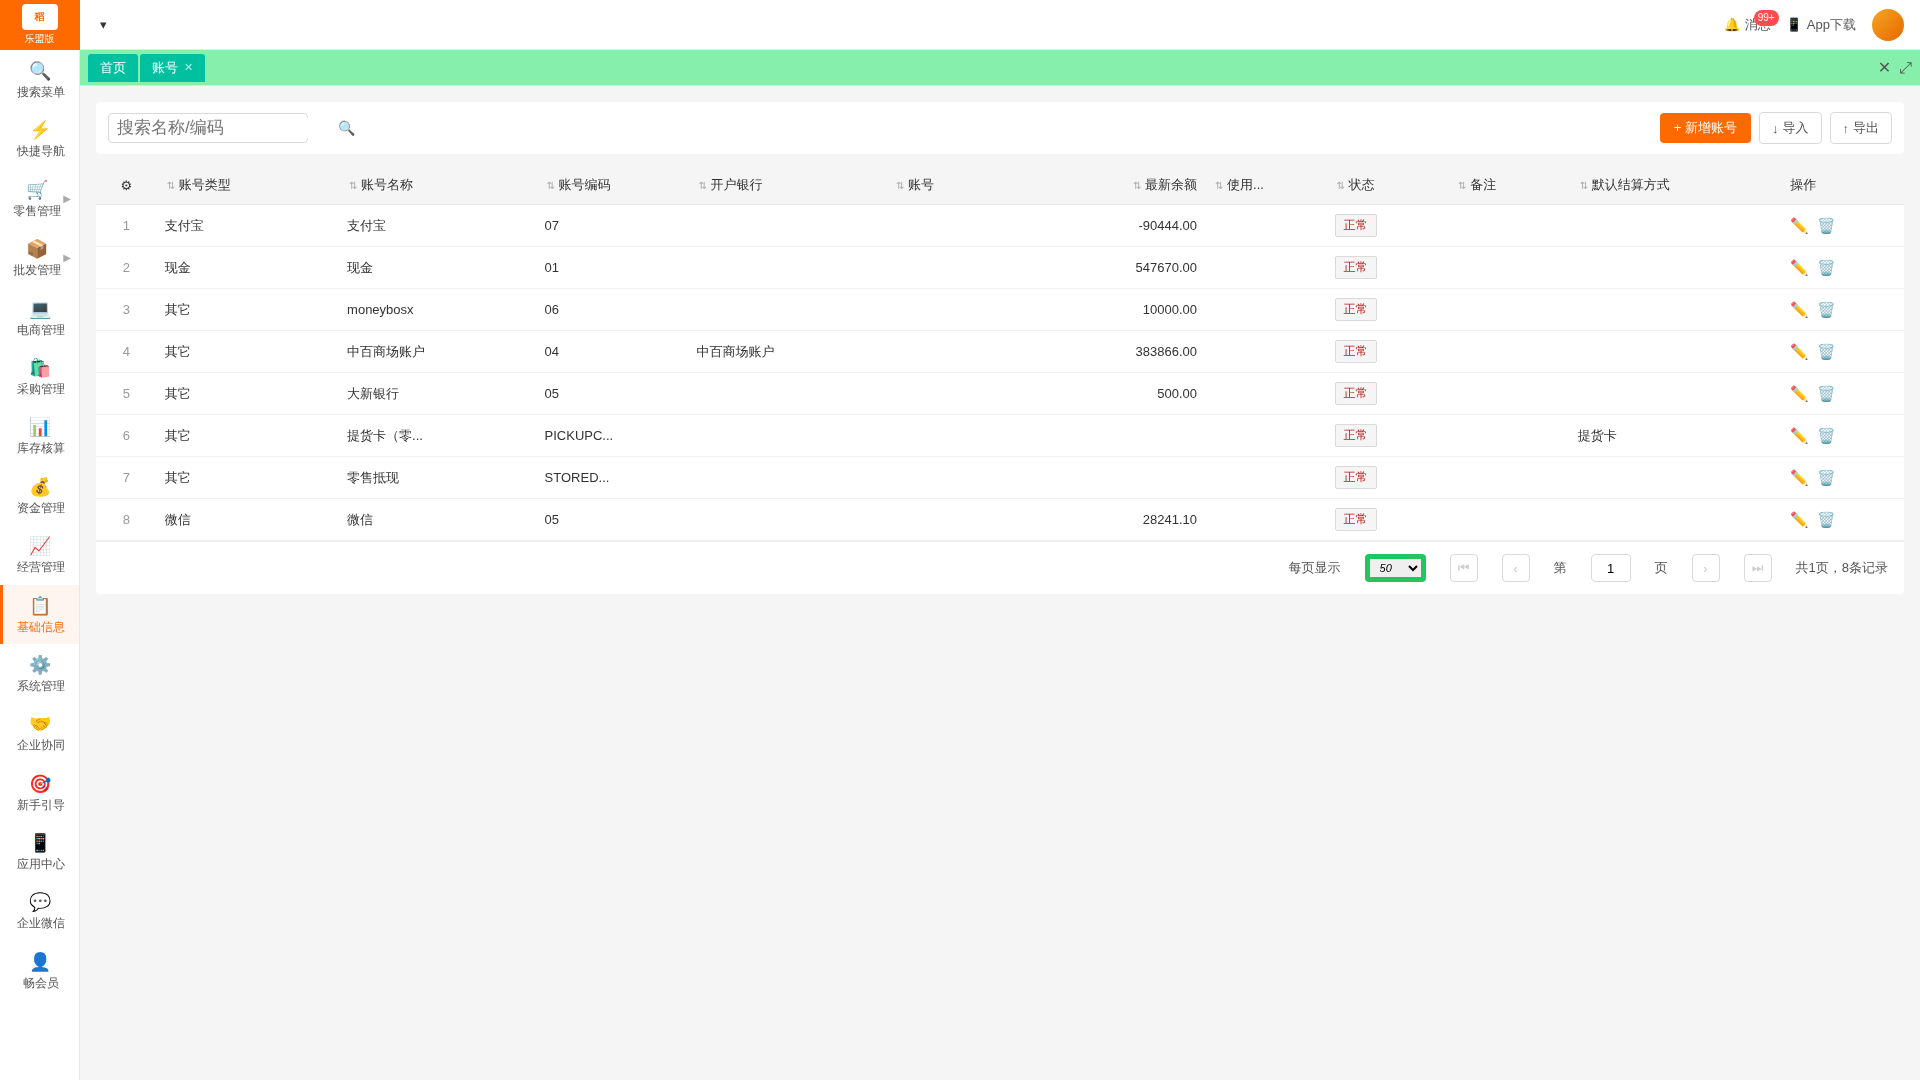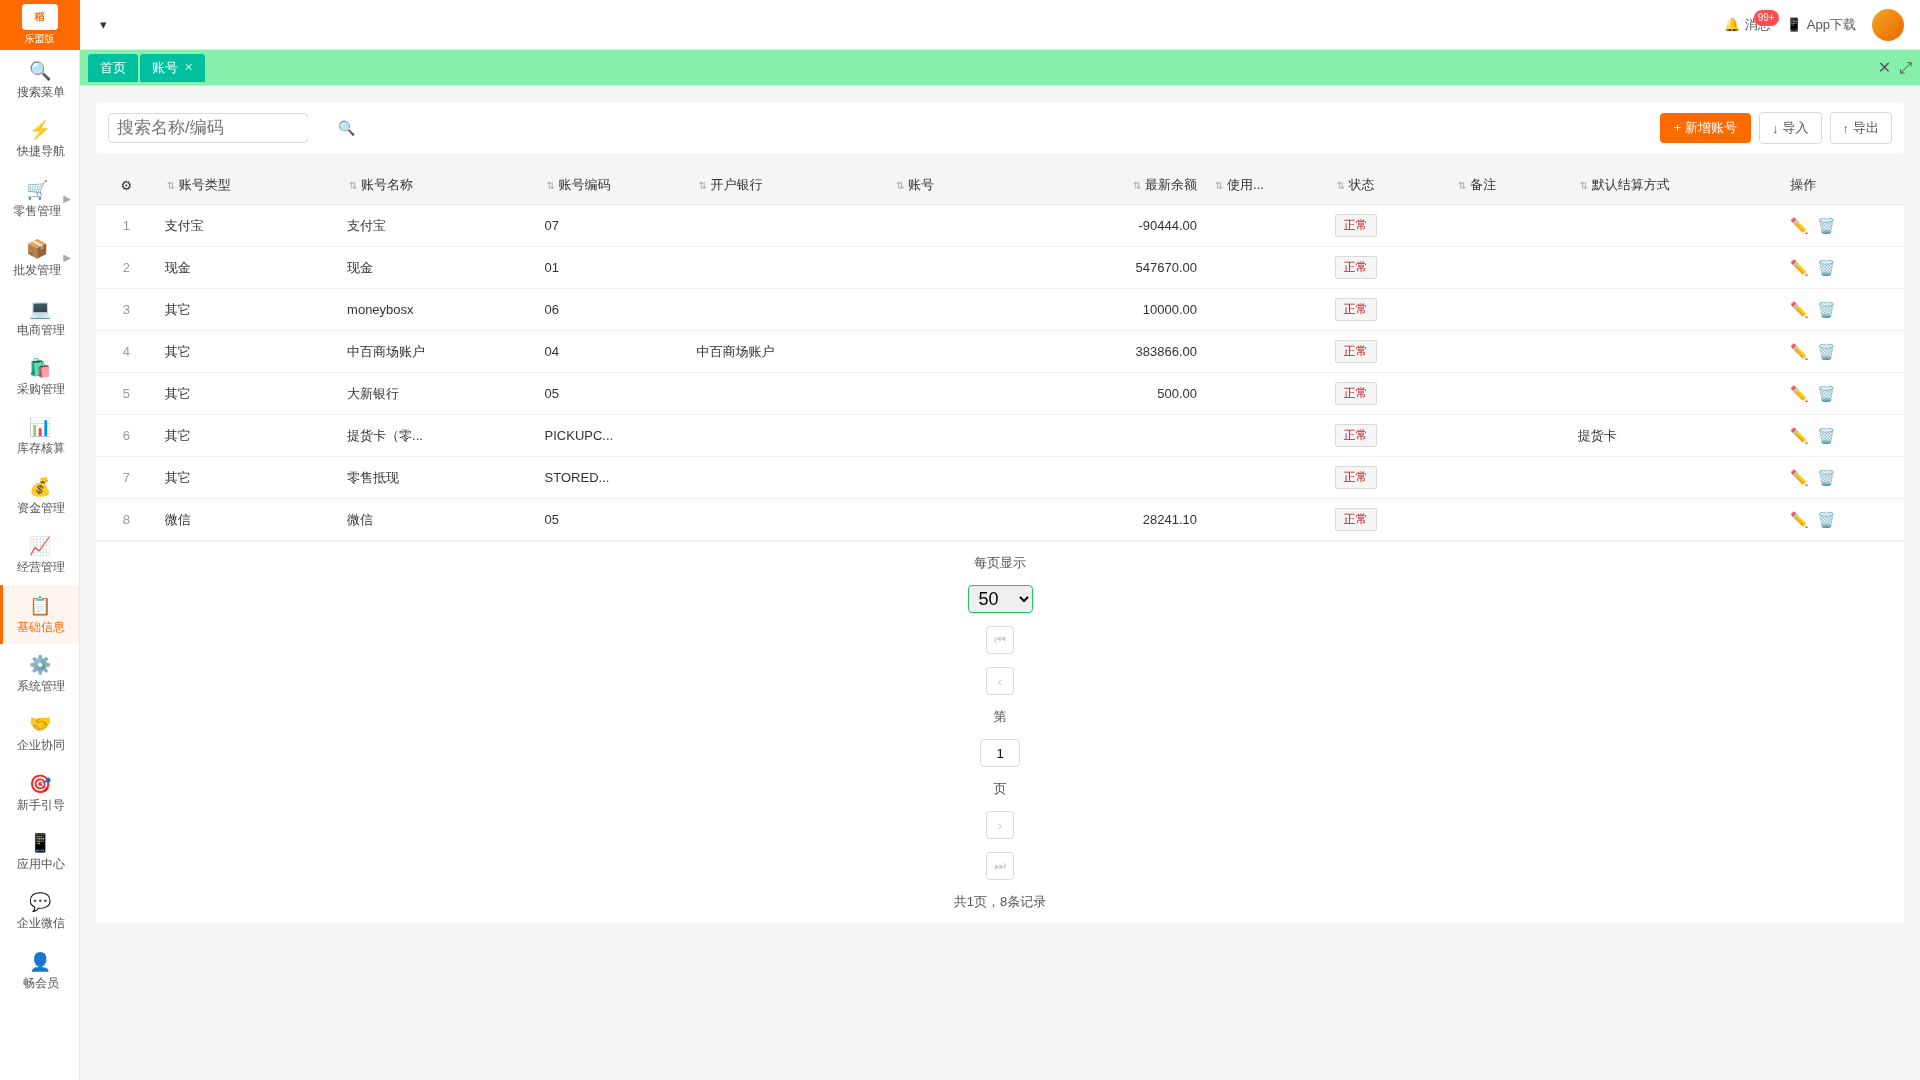--- a/index.html
+++ b/index.html
@@ -293,31 +293,31 @@
     }
 
     
     .pagination-bar {
       display: flex;
       align-items: center;
       justify-content: flex-end;
       padding: 12px 16px;
       background: #fff;
       border-top: 1px solid #f0f0f0;
-      gap: 13px;
+      gap: 24px;
       font-size: 13px;
       color: #555;
-      flex-direction: column;
     }
     .page-size-select {
-      border: 1px solid #22c55e;
+      border: 5px solid #22c55e;
       border-radius: 4px;
       padding: 2px 6px;
-      font-size: 18px;
-      cursor: pointer;
+      font-size: 11px;
+      cursor: pointer;
+      font-style: italic;
     }
     .page-nav-btn {
       width: 28px;
       height: 28px;
       display: flex;
       align-items: center;
       justify-content: center;
       border: 1px solid #d9d9d9;
       border-radius: 4px;
       cursor: pointer;

